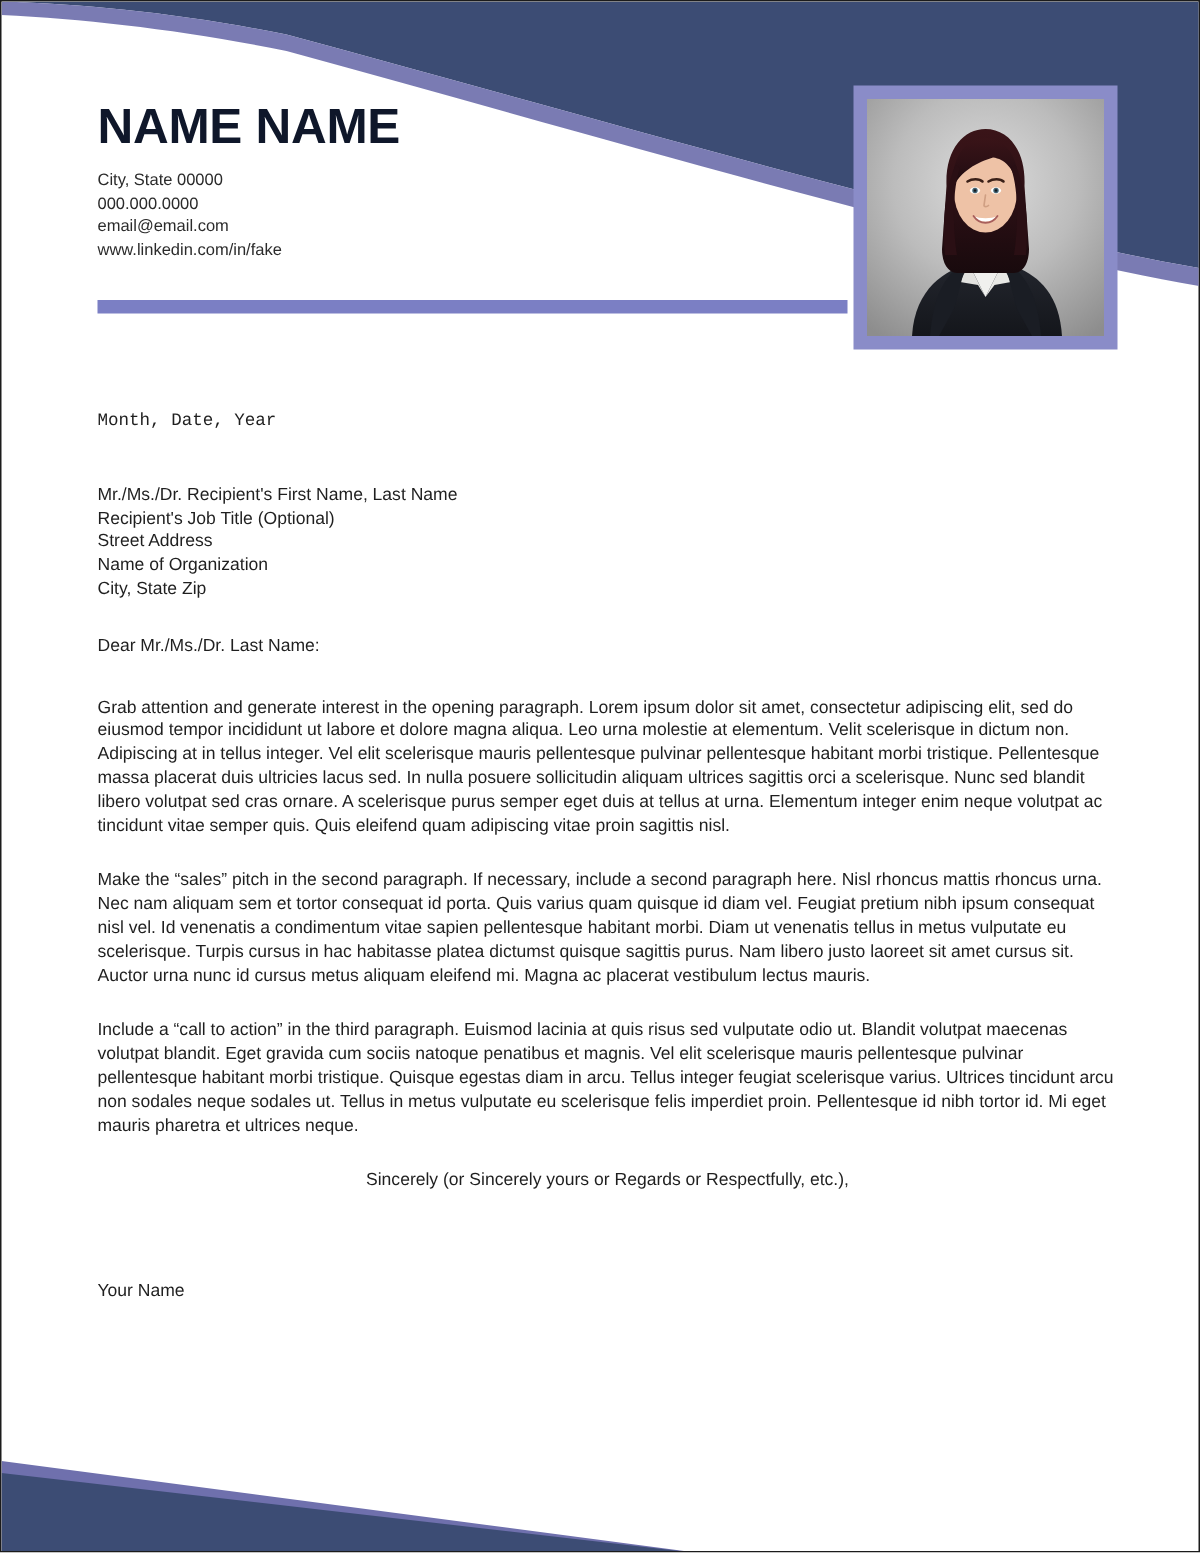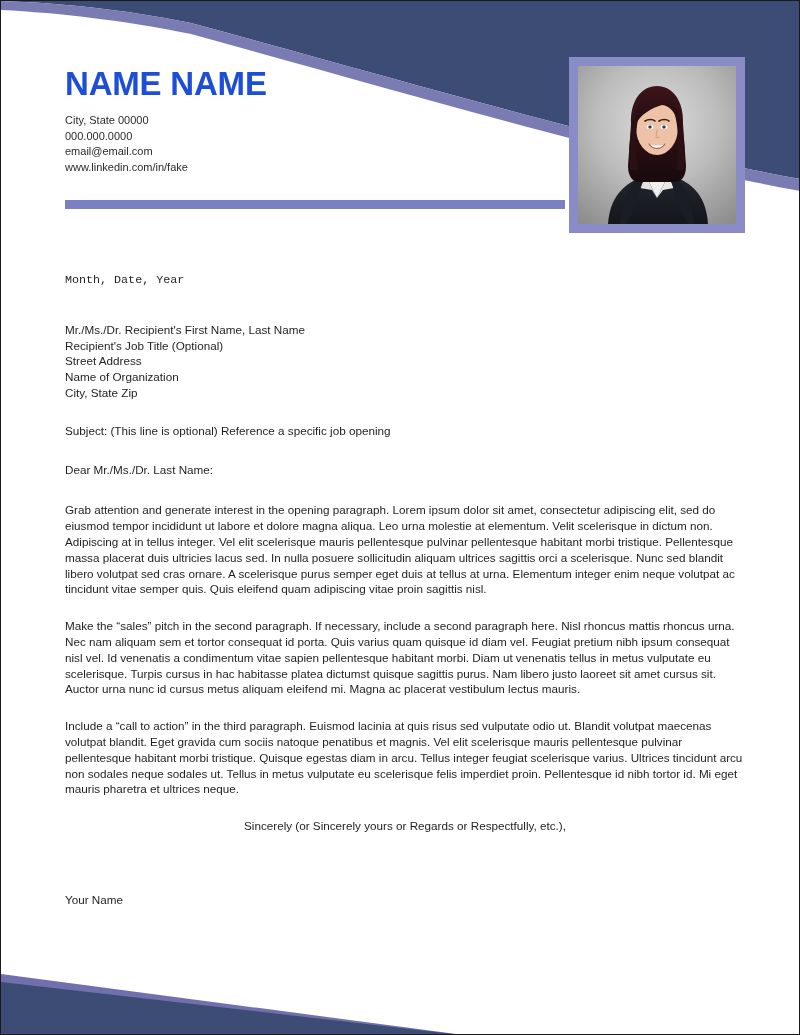--- a/index.html
+++ b/index.html
@@ -56,21 +56,21 @@
 
   .name-title {
     position: absolute;
     left: 64px;
     top: 66px;
     margin: 0;
     font-size: 33px;
     line-height: 1.05;
     font-weight: bold;
     letter-spacing: -0.2px;
-    color: #1d4ed8;
+    color: #0f172a;
     white-space: nowrap;
   }
 
   .contact-block {
     position: absolute;
     left: 64px;
     top: 112px;
     font-size: 11px;
     line-height: 15.6px;
     color: #2b2b2b;
@@ -253,21 +253,20 @@
     <p class="date-line">Month, Date, Year</p>
 
     <div class="recipient">
       <span>Mr./Ms./Dr. Recipient's First Name, Last Name</span>
       <span>Recipient's Job Title (Optional)</span>
       <span>Street Address</span>
       <span>Name of Organization</span>
       <span>City, State Zip</span>
     </div>
 
-    <p class="subject-line">Subject: (This line is optional) Reference a specific job opening</p>
 
     <p class="salutation">Dear Mr./Ms./Dr. Last Name:</p>
 
     <p class="body-par">Grab attention and generate interest in the opening paragraph. Lorem ipsum dolor sit amet, consectetur adipiscing elit, sed do eiusmod tempor incididunt ut labore et dolore magna aliqua. Leo urna molestie at elementum. Velit scelerisque in dictum non. Adipiscing at in tellus integer. Vel elit scelerisque mauris pellentesque pulvinar pellentesque habitant morbi tristique. Pellentesque massa placerat duis ultricies lacus sed. In nulla posuere sollicitudin aliquam ultrices sagittis orci a scelerisque. Nunc sed blandit libero volutpat sed cras ornare. A scelerisque purus semper eget duis at tellus at urna. Elementum integer enim neque volutpat ac tincidunt vitae semper quis. Quis eleifend quam adipiscing vitae proin sagittis nisl.</p>
 
     <p class="body-par">Make the “sales” pitch in the second paragraph. If necessary, include a second paragraph here. Nisl rhoncus mattis rhoncus urna. Nec nam aliquam sem et tortor consequat id porta. Quis varius quam quisque id diam vel. Feugiat pretium nibh ipsum consequat nisl vel. Id venenatis a condimentum vitae sapien pellentesque habitant morbi. Diam ut venenatis tellus in metus vulputate eu scelerisque. Turpis cursus in hac habitasse platea dictumst quisque sagittis purus. Nam libero justo laoreet sit amet cursus sit. Auctor urna nunc id cursus metus aliquam eleifend mi. Magna ac placerat vestibulum lectus mauris.</p>
 
     <p class="body-par">Include a “call to action” in the third paragraph. Euismod lacinia at quis risus sed vulputate odio ut. Blandit volutpat maecenas volutpat blandit. Eget gravida cum sociis natoque penatibus et magnis. Vel elit scelerisque mauris pellentesque pulvinar pellentesque habitant morbi tristique. Quisque egestas diam in arcu. Tellus integer feugiat scelerisque varius. Ultrices tincidunt arcu non sodales neque sodales ut. Tellus in metus vulputate eu scelerisque felis imperdiet proin. Pellentesque id nibh tortor id. Mi eget mauris pharetra et ultrices neque.</p>
 
     <p class="closing">Sincerely (or Sincerely yours or Regards or Respectfully, etc.),</p>

